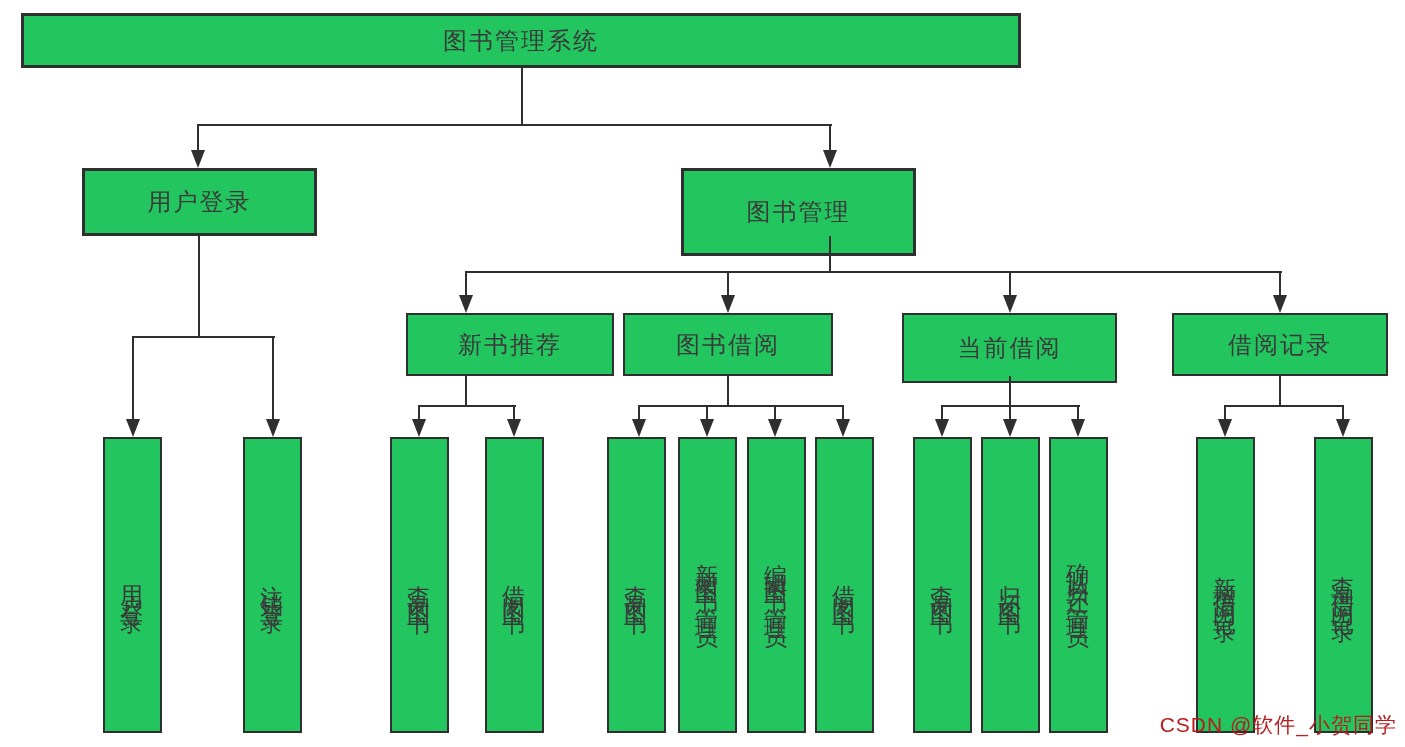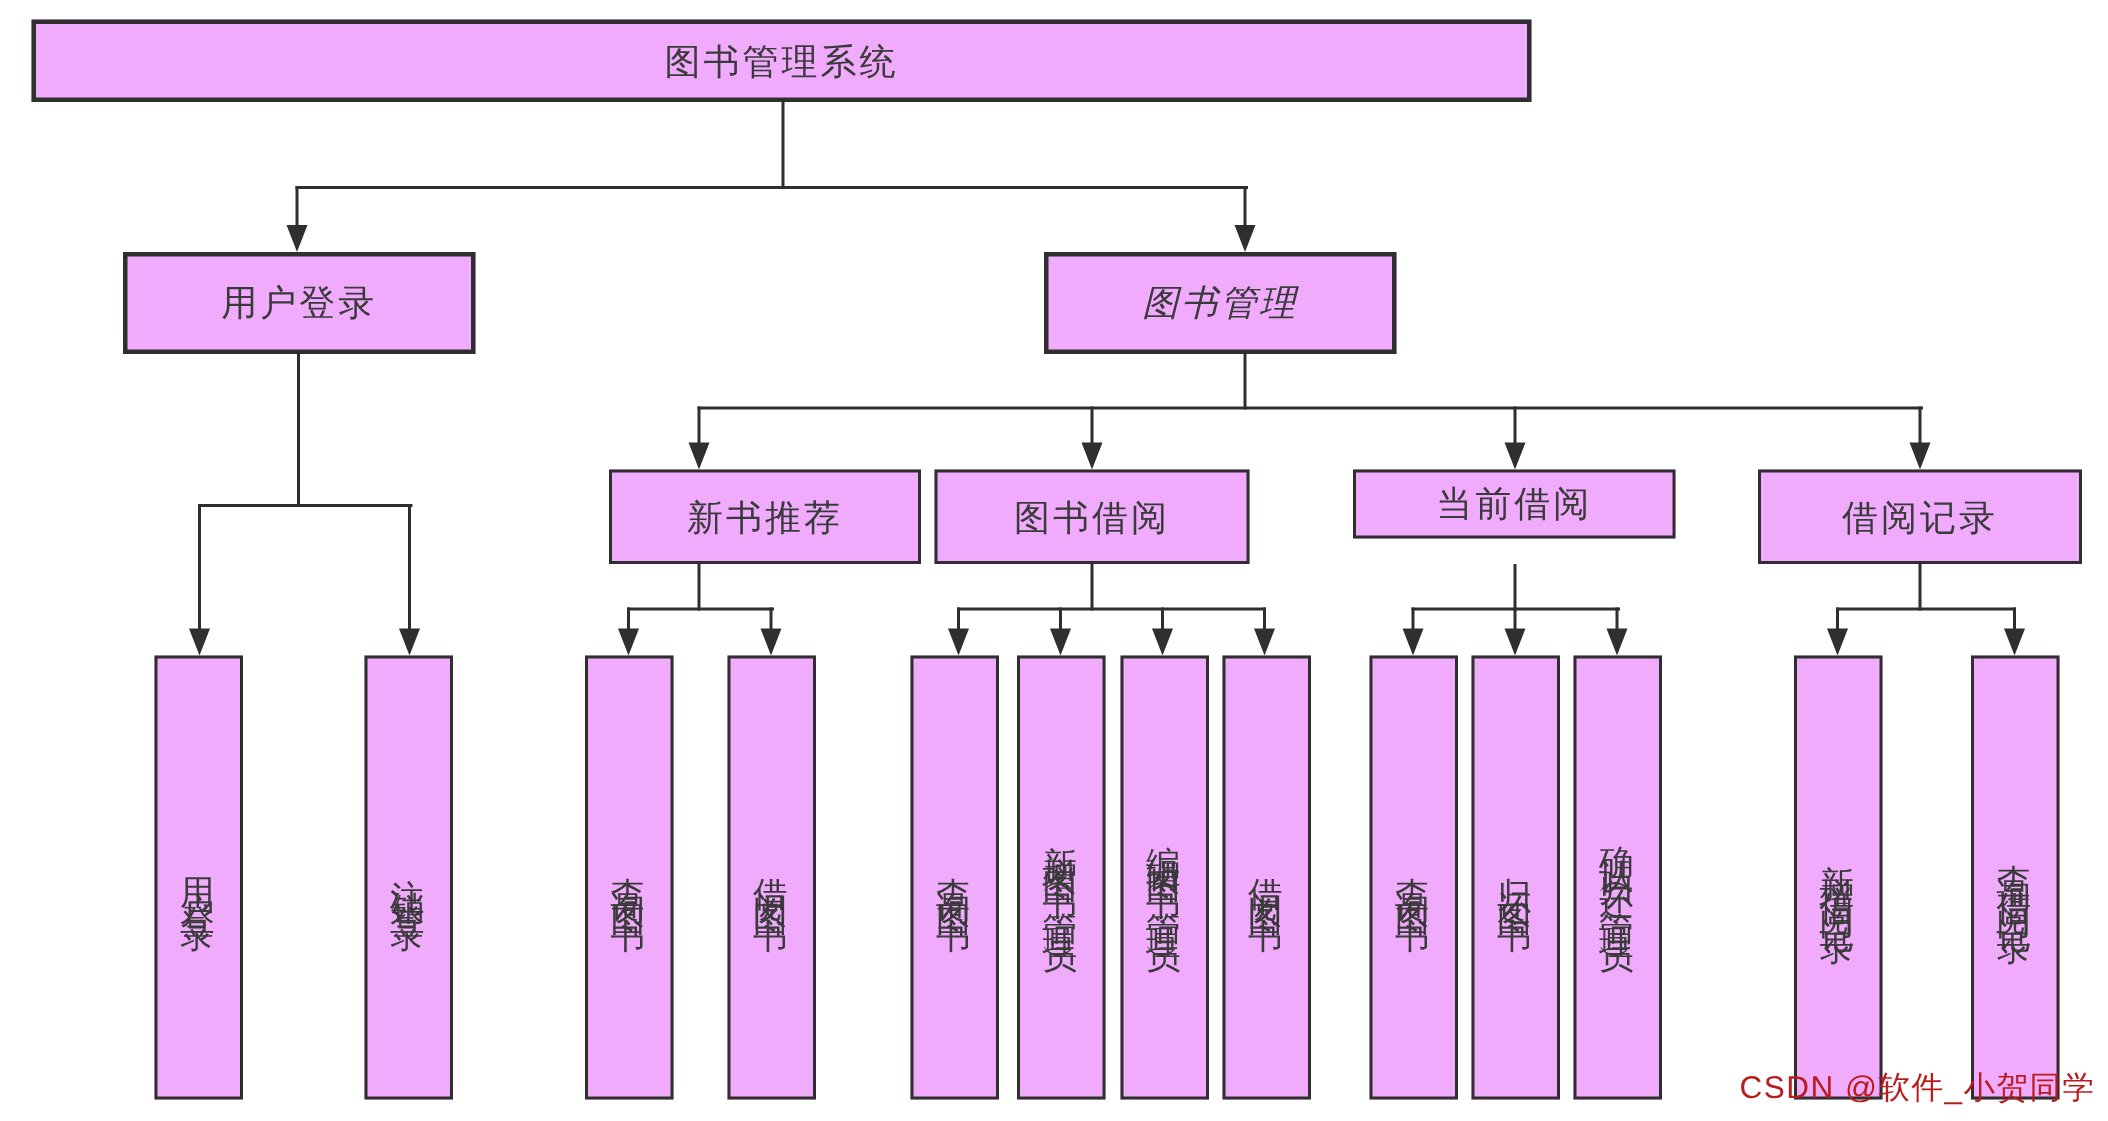--- a/index.html
+++ b/index.html
@@ -3,21 +3,21 @@
 <meta charset="utf-8">
 <style>
   html,body { margin:0; padding:0; background:#ffffff; }
   #stage {
     position:relative; width:1405px; height:747px;
     background:#ffffff; overflow:hidden;
     font-family:"Liberation Sans","DejaVu Sans",sans-serif;
   }
   .box {
     position:absolute; box-sizing:border-box;
-    background:#f0abfc; border:2px solid #2f2f2f;
+    background:#22c55e; border:2px solid #2f2f2f;
     display:flex; align-items:center; justify-content:center;
     color:#3a3a3a;
   }
   .box.thick { border-width:3px; }
   .hlabel { font-size:24px; letter-spacing:2px; white-space:nowrap; }
   .vbox { top:437px; width:59px; height:296px; }
   .vlabel {
     writing-mode:vertical-rl; text-orientation:mixed;
     font-size:23px; letter-spacing:9px; white-space:nowrap;
     color:#3a3a3a;
@@ -45,21 +45,21 @@
   <div class="ln" style="left:521px; top:68px;  width:2px;   height:58px;"></div>
   <div class="ln" style="left:197px; top:124px; width:635px; height:2px;"></div>
   <div class="ln" style="left:197px; top:124px; width:2px;   height:28px;"></div>
   <div class="ln" style="left:829px; top:124px; width:2px;   height:28px;"></div>
   <div class="ah" style="left:191px; top:150px;"></div>
   <div class="ah" style="left:823px; top:150px;"></div>
 
   <div class="box thick" style="left:82px; top:168px; width:235px; height:68px;">
     <span class="hlabel">用户登录</span>
   </div>
-  <div class="box thick" style="left:696px; top:168px; width:235px; height:68px;font-style:italic;">
+  <div class="box thick" style="left:681px; top:168px; width:235px; height:88px;">
     <span class="hlabel">图书管理</span>
   </div>
 
   <div class="ln" style="left:198px; top:236px; width:2px;   height:101px;"></div>
   <div class="ln" style="left:132px; top:336px; width:143px; height:2px;"></div>
   <div class="ln" style="left:132px; top:336px; width:2px;   height:85px;"></div>
   <div class="ln" style="left:272px; top:336px; width:2px;   height:85px;"></div>
   <div class="ah" style="left:126px; top:419px;"></div>
   <div class="ah" style="left:266px; top:419px;"></div>
 
@@ -73,21 +73,21 @@
   <div class="ah" style="left:721px;  top:295px;"></div>
   <div class="ah" style="left:1003px; top:295px;"></div>
   <div class="ah" style="left:1273px; top:295px;"></div>
 
   <div class="box" style="left:362px; top:313px; width:208px; height:63px;margin-left:44px;">
     <span class="hlabel">新书推荐</span>
   </div>
   <div class="box" style="left:623px; top:313px; width:210px; height:63px;text-align:right;">
     <span class="hlabel">图书借阅</span>
   </div>
-  <div class="box" style="left:902px; top:313px; width:215px; height:46px;">
+  <div class="box" style="left:902px; top:313px; width:215px; height:70px;">
     <span class="hlabel">当前借阅</span>
   </div>
   <div class="box" style="left:1172px; top:313px; width:216px; height:63px;">
     <span class="hlabel">借阅记录</span>
   </div>
 
   <div class="ln" style="left:465px; top:376px; width:2px;  height:31px;"></div>
   <div class="ln" style="left:418px; top:405px; width:98px; height:2px;"></div>
   <div class="ln" style="left:418px; top:405px; width:2px;  height:16px;"></div>
   <div class="ln" style="left:513px; top:405px; width:2px;  height:16px;"></div>

